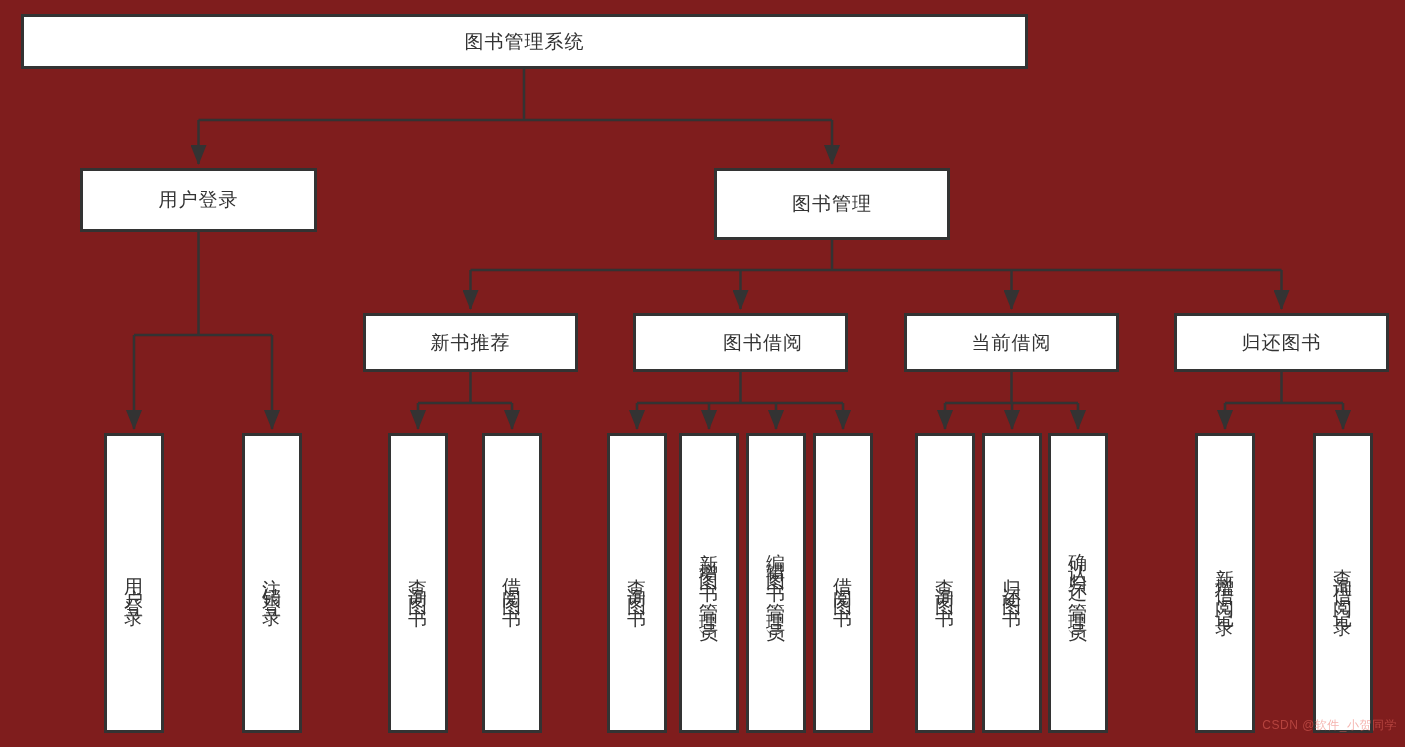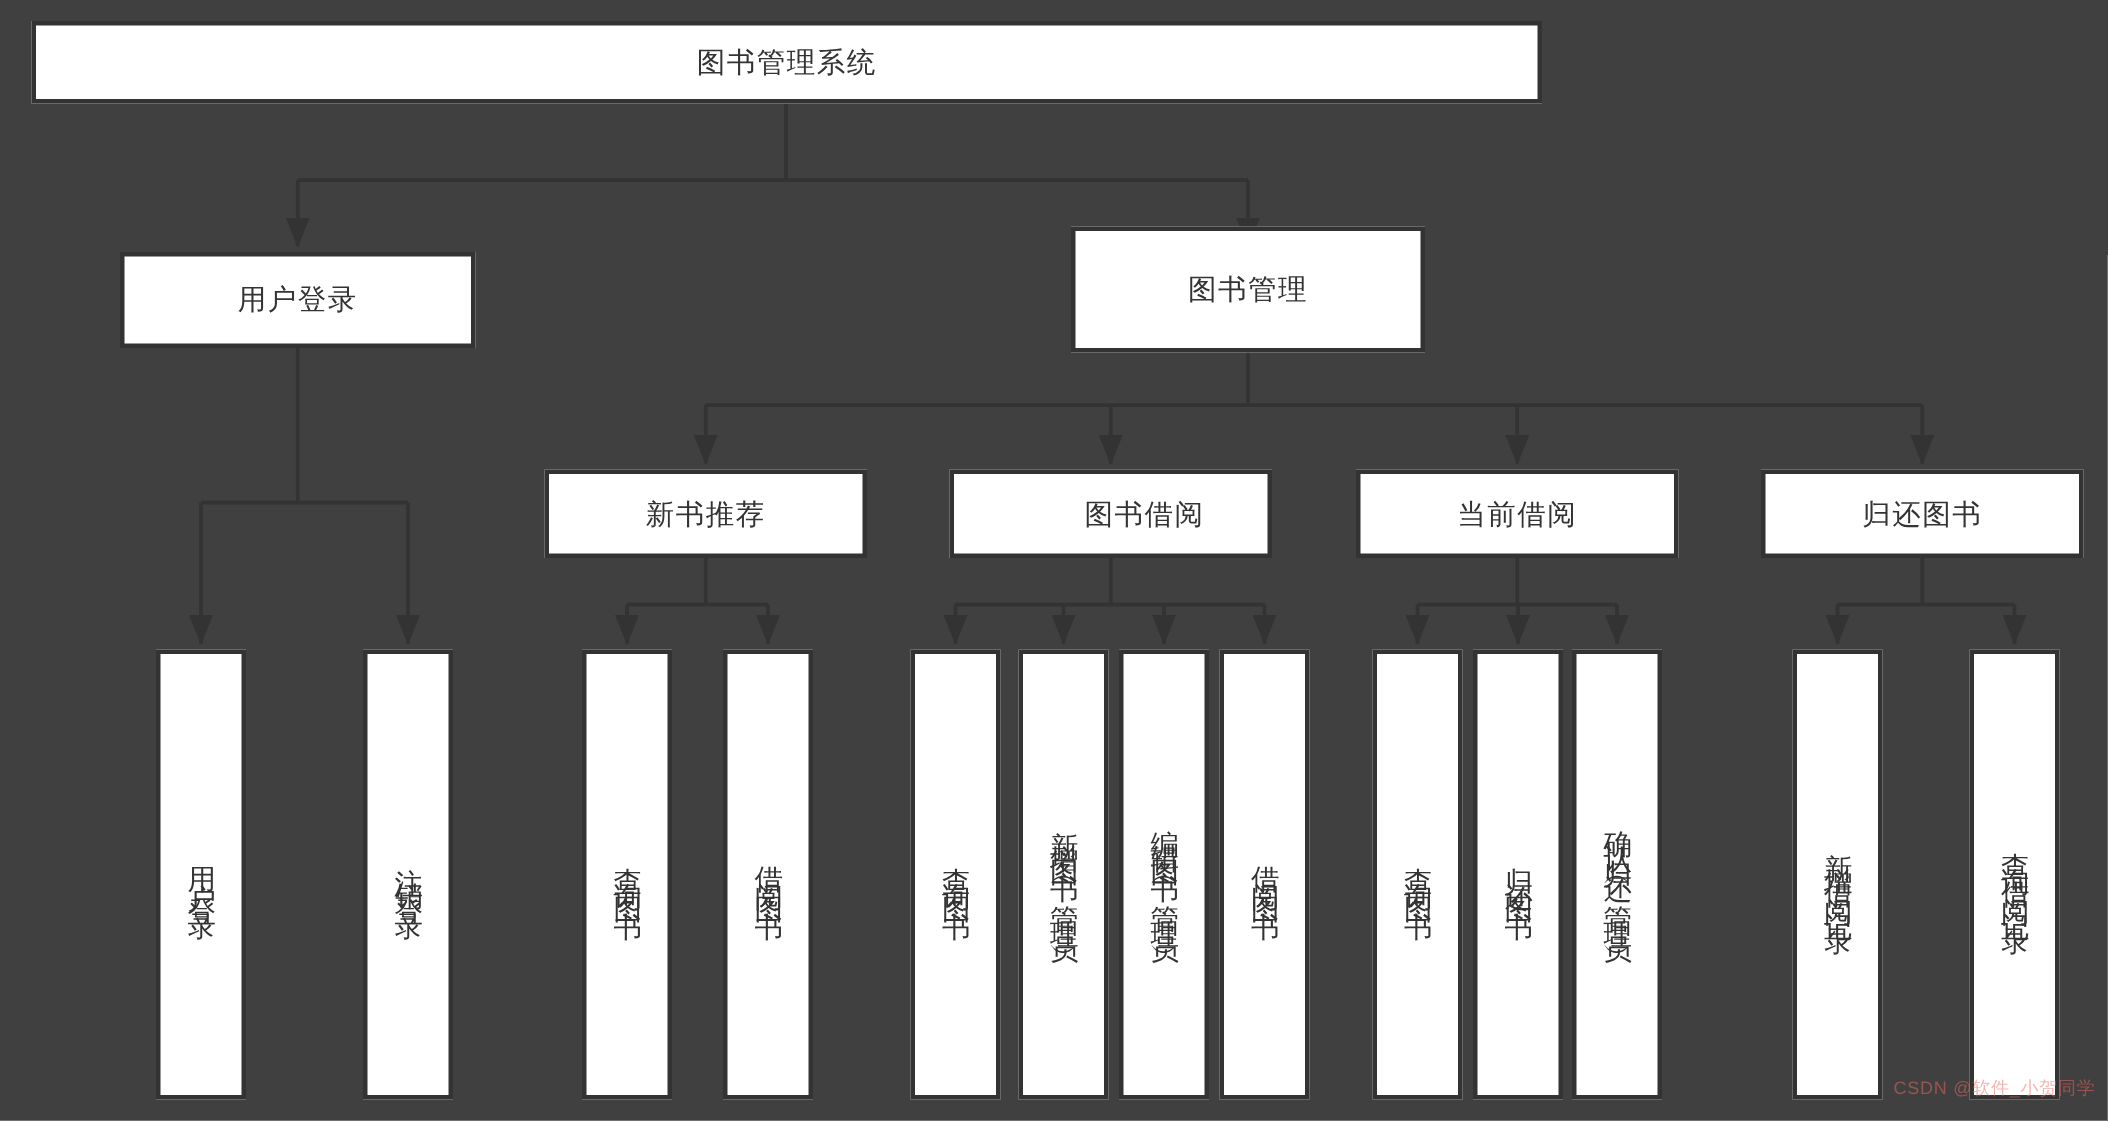--- a/index.html
+++ b/index.html
@@ -3,21 +3,21 @@
 <meta charset="utf-8">
 <style>
   html,body { margin:0; padding:0; }
   body {
     font-family: "Liberation Sans", "DejaVu Sans", sans-serif;
     background:#ffffff;
   }
   .canvas {
     position:relative;
     width:1405px; height:747px;
-    background:#404040;
+    background:#7f1d1d;
     overflow:hidden;
   }
   .connector-layer {
     position:absolute; left:0; top:0;
     width:1405px; height:747px;
     pointer-events:none;
   }
   .box {
     position:absolute;
     background:#ffffff;
@@ -100,21 +100,21 @@
     </g>
   </svg>
 
   <div class="box" style="left:21px; top:14px; width:1007px; height:55px;">
     <span class="h-label">图书管理系统</span>
   </div>
 
   <div class="box" style="left:80px; top:168px; width:237px; height:64px;">
     <span class="h-label">用户登录</span>
   </div>
-  <div class="box" style="left:714px; top:151px; width:236px; height:84px;">
+  <div class="box" style="left:714px; top:168px; width:236px; height:72px;">
     <span class="h-label">图书管理</span>
   </div>
 
   <div class="box" style="left:363px; top:313px; width:215px; height:59px;">
     <span class="h-label">新书推荐</span>
   </div>
   <div class="box" style="left:633px; top:313px; width:215px; height:59px;padding-left:45px;">
     <span class="h-label">图书借阅</span>
   </div>
   <div class="box" style="left:904px; top:313px; width:215px; height:59px;">

